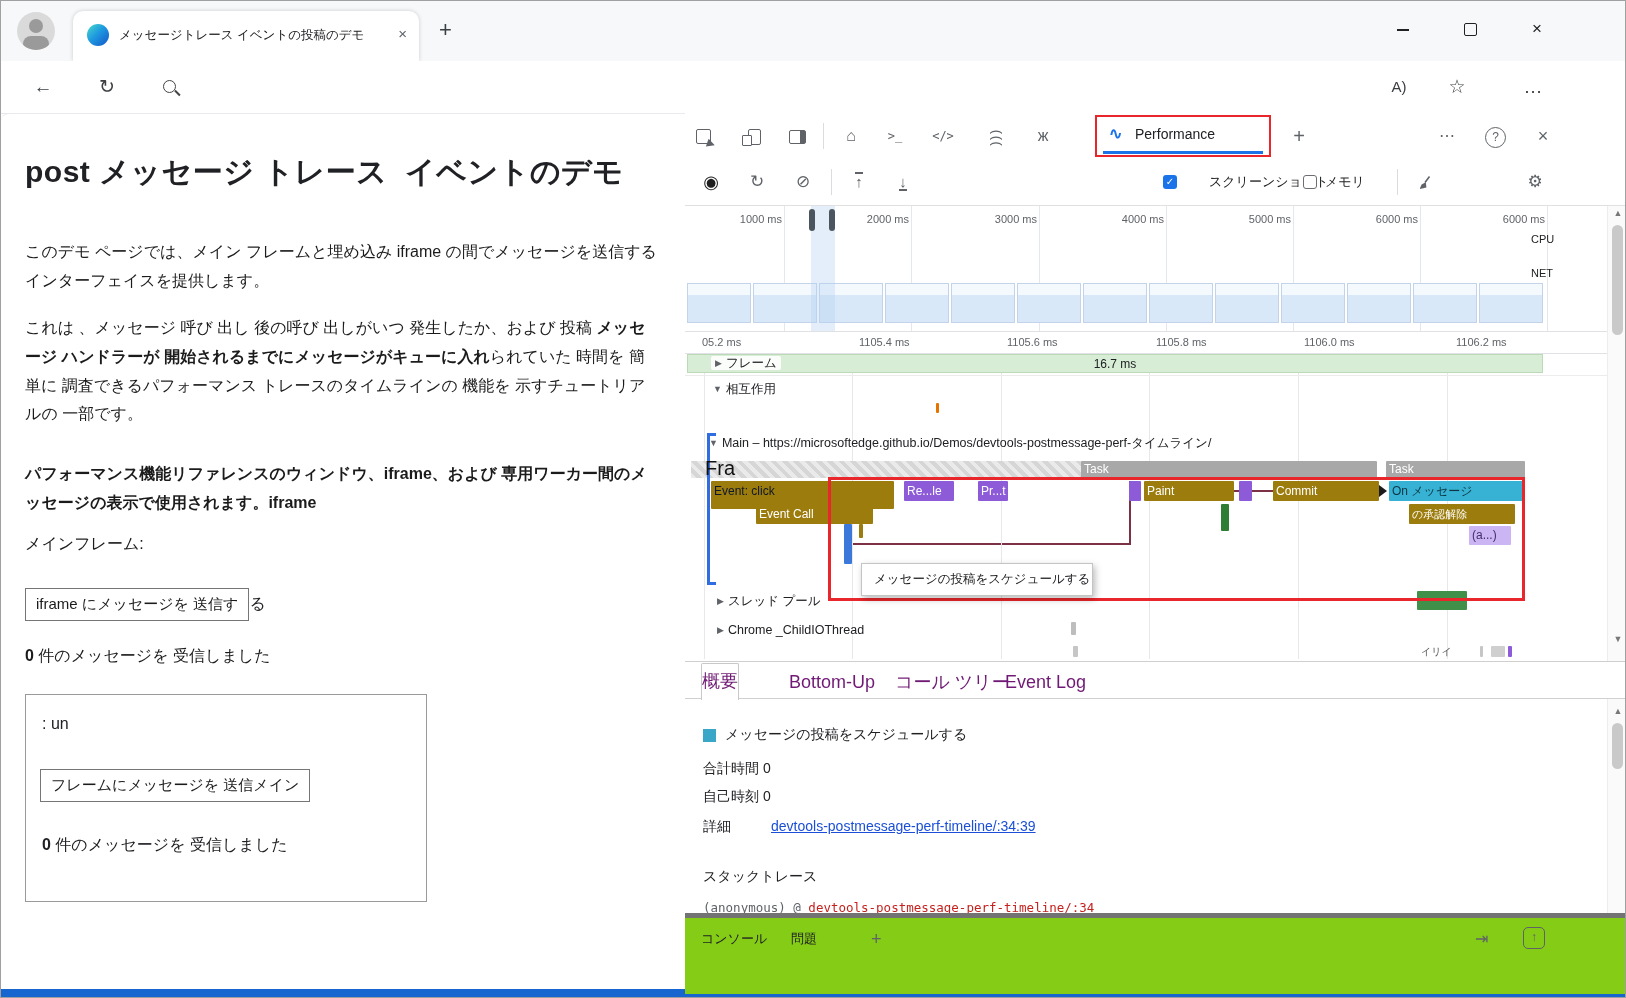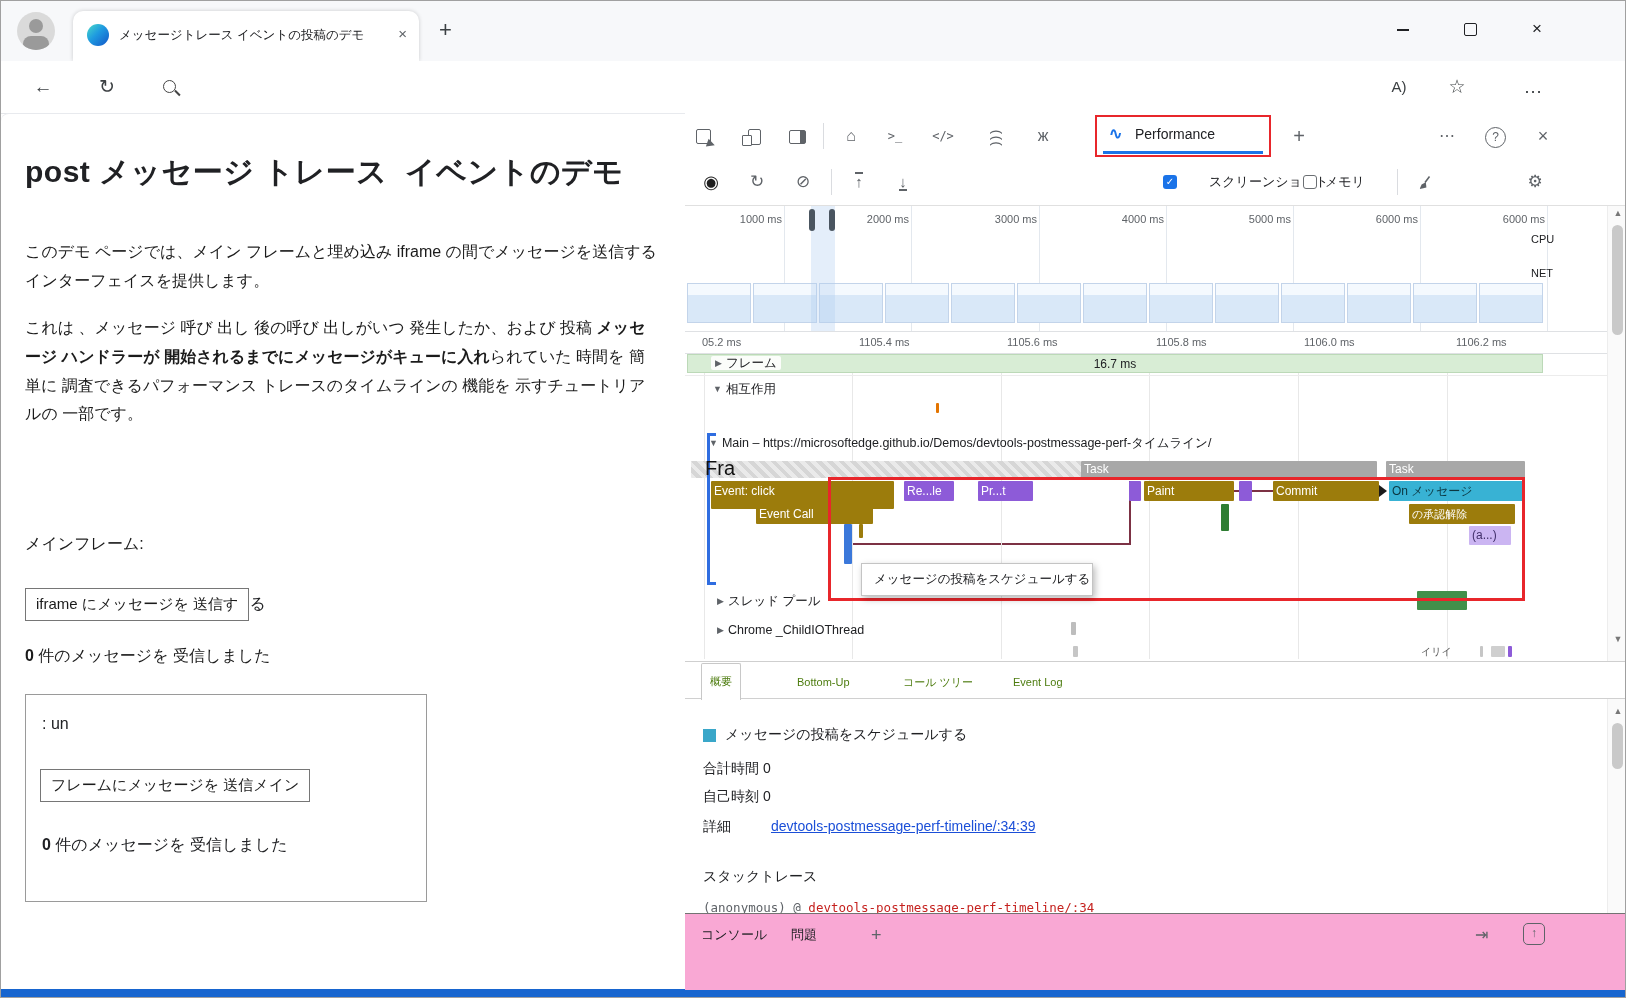--- a/index.html
+++ b/index.html
@@ -85,30 +85,30 @@
   .bracket:before{content:"";position:absolute;left:0;top:0;width:9px;height:3px;background:#2f6de0}
   .bracket:after{content:"";position:absolute;left:0;bottom:0;width:9px;height:3px;background:#2f6de0}
   .mline{position:absolute;background:#7c3144;z-index:1}
   .arrowhead{position:absolute;left:694px;top:372px;width:0;height:0;border-left:8px solid #1b1b1b;border-top:6px solid transparent;border-bottom:6px solid transparent;z-index:3}
   .redbox{position:absolute;left:143px;top:364px;width:697px;height:124px;border:3px solid #e8262b;box-sizing:border-box;z-index:6}
   .tooltip{position:absolute;left:176px;top:450px;width:218px;height:31px;background:#fff;border:1px solid #c4c4c4;box-shadow:2px 3px 7px rgba(0,0,0,.28);font-size:12.5px;line-height:31px;padding-left:12px;z-index:7;white-space:nowrap}
   .striptxt{position:absolute;left:736px;top:532px;font-size:10px;color:#555;z-index:2}
   
   .bpane{position:absolute;left:0;top:548px;width:942px;height:252px;background:#fff;border-top:1px solid #cfcfcf;z-index:8}
   .btabs{position:absolute;left:0;top:0;width:100%;height:36px;border-bottom:1px solid #d0d0d0;background:#fff}
-  .btab{position:absolute;top:5px;height:30px;line-height:30px;font-size:11px;color:#4d7c0f;padding:0 8px;white-space:nowrap}
+  .btab{position:absolute;top:5px;height:30px;line-height:30px;font-size:18px;color:#701a75;padding:0 0;white-space:nowrap}
   .btab.sel{background:#fff;border:1px solid #c8c8c8;border-bottom:none;top:1px;height:36px;line-height:34px;border-radius:2px 2px 0 0;z-index:2}
   .sumitem{position:absolute;font-size:14px;color:#202124;white-space:nowrap}
   .legend-sq{position:absolute;left:18px;top:67px;width:13px;height:13px;background:#3aa7c9}
   .link{color:#1b4fd8;text-decoration:underline}
   .stackline{position:absolute;left:18px;top:238px;height:13px;overflow:hidden;font-family:"DejaVu Sans Mono",monospace;font-size:12.5px;white-space:nowrap}
   .stackfn{color:#5f6368}
   .stacklink{color:#c5221f;text-decoration:underline}
   
-  .drawer{position:absolute;left:0;top:800px;width:942px;height:76px;border-top:1px solid #737373;background:#f9a8d4;z-index:8}
+  .drawer{position:absolute;left:0;top:800px;width:942px;height:76px;border-top:5px solid #737373;background:#84cc16;z-index:8}
   .dtab{position:absolute;top:6px;height:30px;line-height:30px;font-size:13px;color:#202124;white-space:nowrap}
   .expic{position:absolute;left:838px;top:9px;width:20px;height:20px;border:1.6px solid #5f6368;border-radius:5px;text-align:center;line-height:18px;font-size:12px;color:#5f6368}
   
   .sb{position:absolute;left:922px;width:20px;background:#fafafa;border-left:1px solid #ededed;z-index:9}
   .sbarrow{position:absolute;left:0;width:20px;height:16px;text-align:center;font-size:9px;color:#777;line-height:16px}
   .sbthumb{position:absolute;left:4px;width:11px;background:#c9c9c9;border-radius:6px}
   .accent{position:absolute;left:0;top:988px;width:100%;height:10px;background:#1765cf}
 </style>
 </head>
 <body>
@@ -137,20 +137,21 @@
     <span class="mag"></span>
     <span class="tbic" style="left:1378px;font-size:15px">A)</span>
     <span class="tbic" style="left:1436px">☆</span>
     <span class="tbic" style="left:1512px">…</span>
   </div>
 
   <div class="page">
     <h1>post メッセージ トレース  イベントのデモ</h1>
     <p class="para" style="top:124px">このデモ ページでは、メイン フレームと埋め込み iframe の間でメッセージを送信するインターフェイスを提供します。</p>
     <p class="para" style="top:200px"><span>これは 、メッセージ 呼び 出し 後の呼び 出しがいつ 発生したか、および 投稿 </span><b>メッセージ ハンドラーが 開始されるまでにメッセージがキューに入れ</b><span>られていた 時間を 簡単に 調査できるパフォーマンス トレースのタイムラインの 機能を 示すチュートリアルの 一部です。</span></p>
+    <p class="para" style="top:346px;font-weight:bold">パフォーマンス機能リファレンスのウィンドウ、iframe、および 専用ワーカー間のメッセージの表示で使用されます。iframe</p>
     <div class="mflabel">メインフレーム:</div>
     <div class="btnrow">
       <button class="btn">iframe にメッセージを 送信す</button><span>る</span>
     </div>
     <div class="received" style="top:532px"><b>0</b><span> 件のメッセージを 受信しました</span></div>
     <div class="pframe">
       <div style="position:absolute;left:16px;top:20px;font-size:16px">: un</div>
       <button class="btn" style="position:absolute;left:14px;top:74px">フレームにメッセージを 送信メイン</button>
       <div style="position:absolute;left:16px;top:140px;font-size:16px"><b>0</b><span> 件のメッセージを 受信しました</span></div>
     </div>
@@ -240,23 +241,23 @@
         <div class="gline" style="left: 762px; top: 240px; height: 306px;"></div>
         <div class="dlabel" style="left: 17px; top: 223px;">05.2 ms</div>
         <div class="dlabel" style="left: 174px; top: 223px;">1105.4 ms</div>
         <div class="dlabel" style="left: 322px; top: 223px;">1105.6 ms</div>
         <div class="dlabel" style="left: 471px; top: 223px;">1105.8 ms</div>
         <div class="dlabel" style="left: 619px; top: 223px;">1106.0 ms</div>
         <div class="dlabel" style="left: 771px; top: 223px;">1106.2 ms</div>
         <div class="bar hatch" style="left: 6px; top: 348px; width: 390px; height: 17px; line-height: 17px;"></div>
         <div class="bar" style="left: 396px; top: 348px; width: 296px; height: 17px; line-height: 17px; background: rgb(168, 168, 168); color: rgb(255, 255, 255);">Task</div>
         <div class="bar" style="left: 701px; top: 348px; width: 139px; height: 17px; line-height: 17px; background: rgb(168, 168, 168); color: rgb(255, 255, 255);">Task</div>
-        <div class="bar" style="left: 26px; top: 368px; width: 183px; height: 28px; line-height: 20px; background: rgb(156, 124, 12); color: #ffffff;">Event: click</div>
+        <div class="bar" style="left: 26px; top: 368px; width: 183px; height: 28px; line-height: 20px; background: rgb(156, 124, 12); color: #0f172a;">Event: click</div>
         <div class="bar" style="left: 219px; top: 368px; width: 50px; height: 20px; line-height: 20px; background: rgb(141, 91, 216); color: rgb(255, 255, 255);">Re...le</div>
-        <div class="bar" style="left: 293px; top: 368px; width: 55px; height: 20px; line-height: 20px; background: rgb(141, 91, 216); color: rgb(255, 255, 255);">Pr...t</div>
+        <div class="bar" style="left: 293px; top: 368px; width: 30px; height: 20px; line-height: 20px; background: rgb(141, 91, 216); color: rgb(255, 255, 255);">Pr...t</div>
         <div class="bar" style="left: 444px; top: 368px; width: 12px; height: 20px; line-height: 20px; background: rgb(141, 91, 216);"></div>
         <div class="bar" style="left: 459px; top: 368px; width: 90px; height: 20px; line-height: 20px; background: rgb(156, 124, 12); color: rgb(255, 255, 255);">Paint</div>
         <div class="bar" style="left: 554px; top: 368px; width: 13px; height: 20px; line-height: 20px; background: rgb(141, 91, 216);"></div>
         <div class="bar" style="left: 588px; top: 368px; width: 106px; height: 20px; line-height: 20px; background: rgb(156, 124, 12); color: rgb(255, 255, 255);">Commit</div>
         <div class="bar" style="left: 704px; top: 368px; width: 136px; height: 20px; line-height: 20px; background: rgb(56, 178, 212); color: rgb(11, 55, 66);">On メッセージ</div>
         <div class="bar" style="left: 71px; top: 391px; width: 117px; height: 20px; line-height: 20px; background: rgb(156, 124, 12); color: rgb(255, 255, 255);">Event Call</div>
         <div class="bar" style="left: 724px; top: 391px; width: 106px; height: 20px; line-height: 20px; background: rgb(156, 124, 12); color: rgb(255, 255, 255); font-size: 11px;">の承認解除</div>
         <div class="bar" style="left: 536px; top: 391px; width: 8px; height: 27px; line-height: 27px; background: rgb(46, 125, 50);"></div>
         <div class="bar" style="left: 784px; top: 413px; width: 42px; height: 19px; line-height: 19px; background: rgb(203, 181, 242); color: rgb(67, 48, 107);">(a...)</div>
         <div class="bar" style="left: 159px; top: 411px; width: 8px; height: 40px; line-height: 40px; background: rgb(59, 120, 218);"></div>

